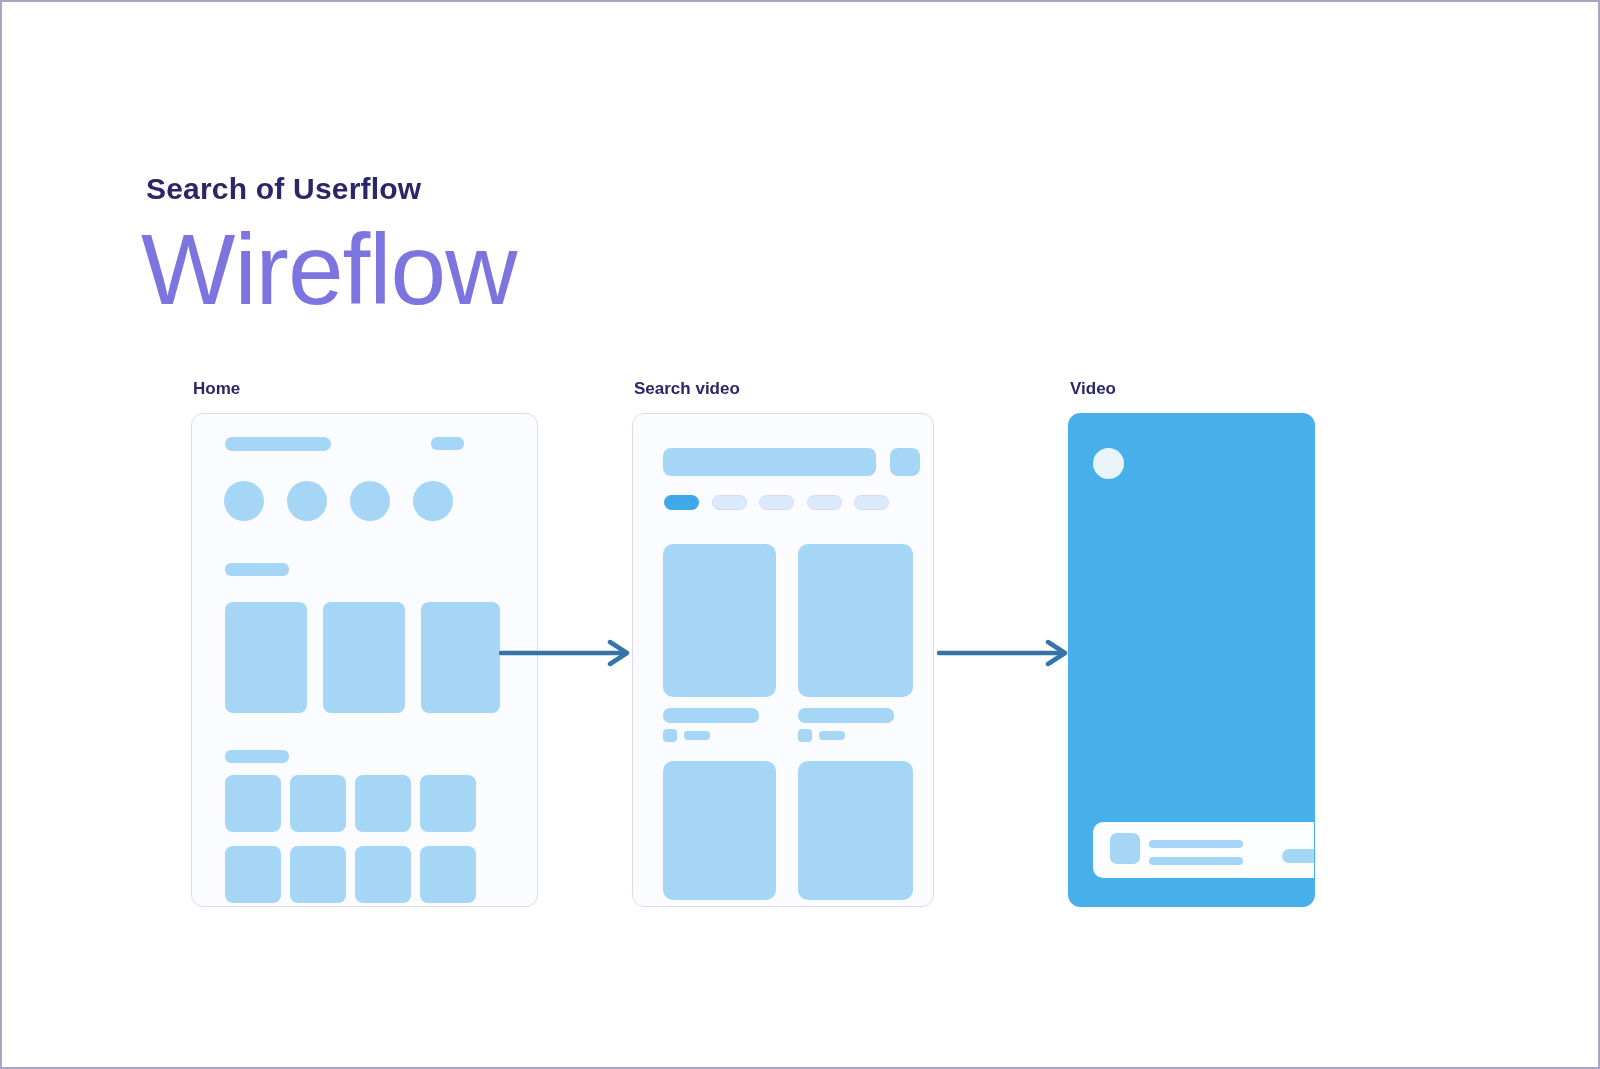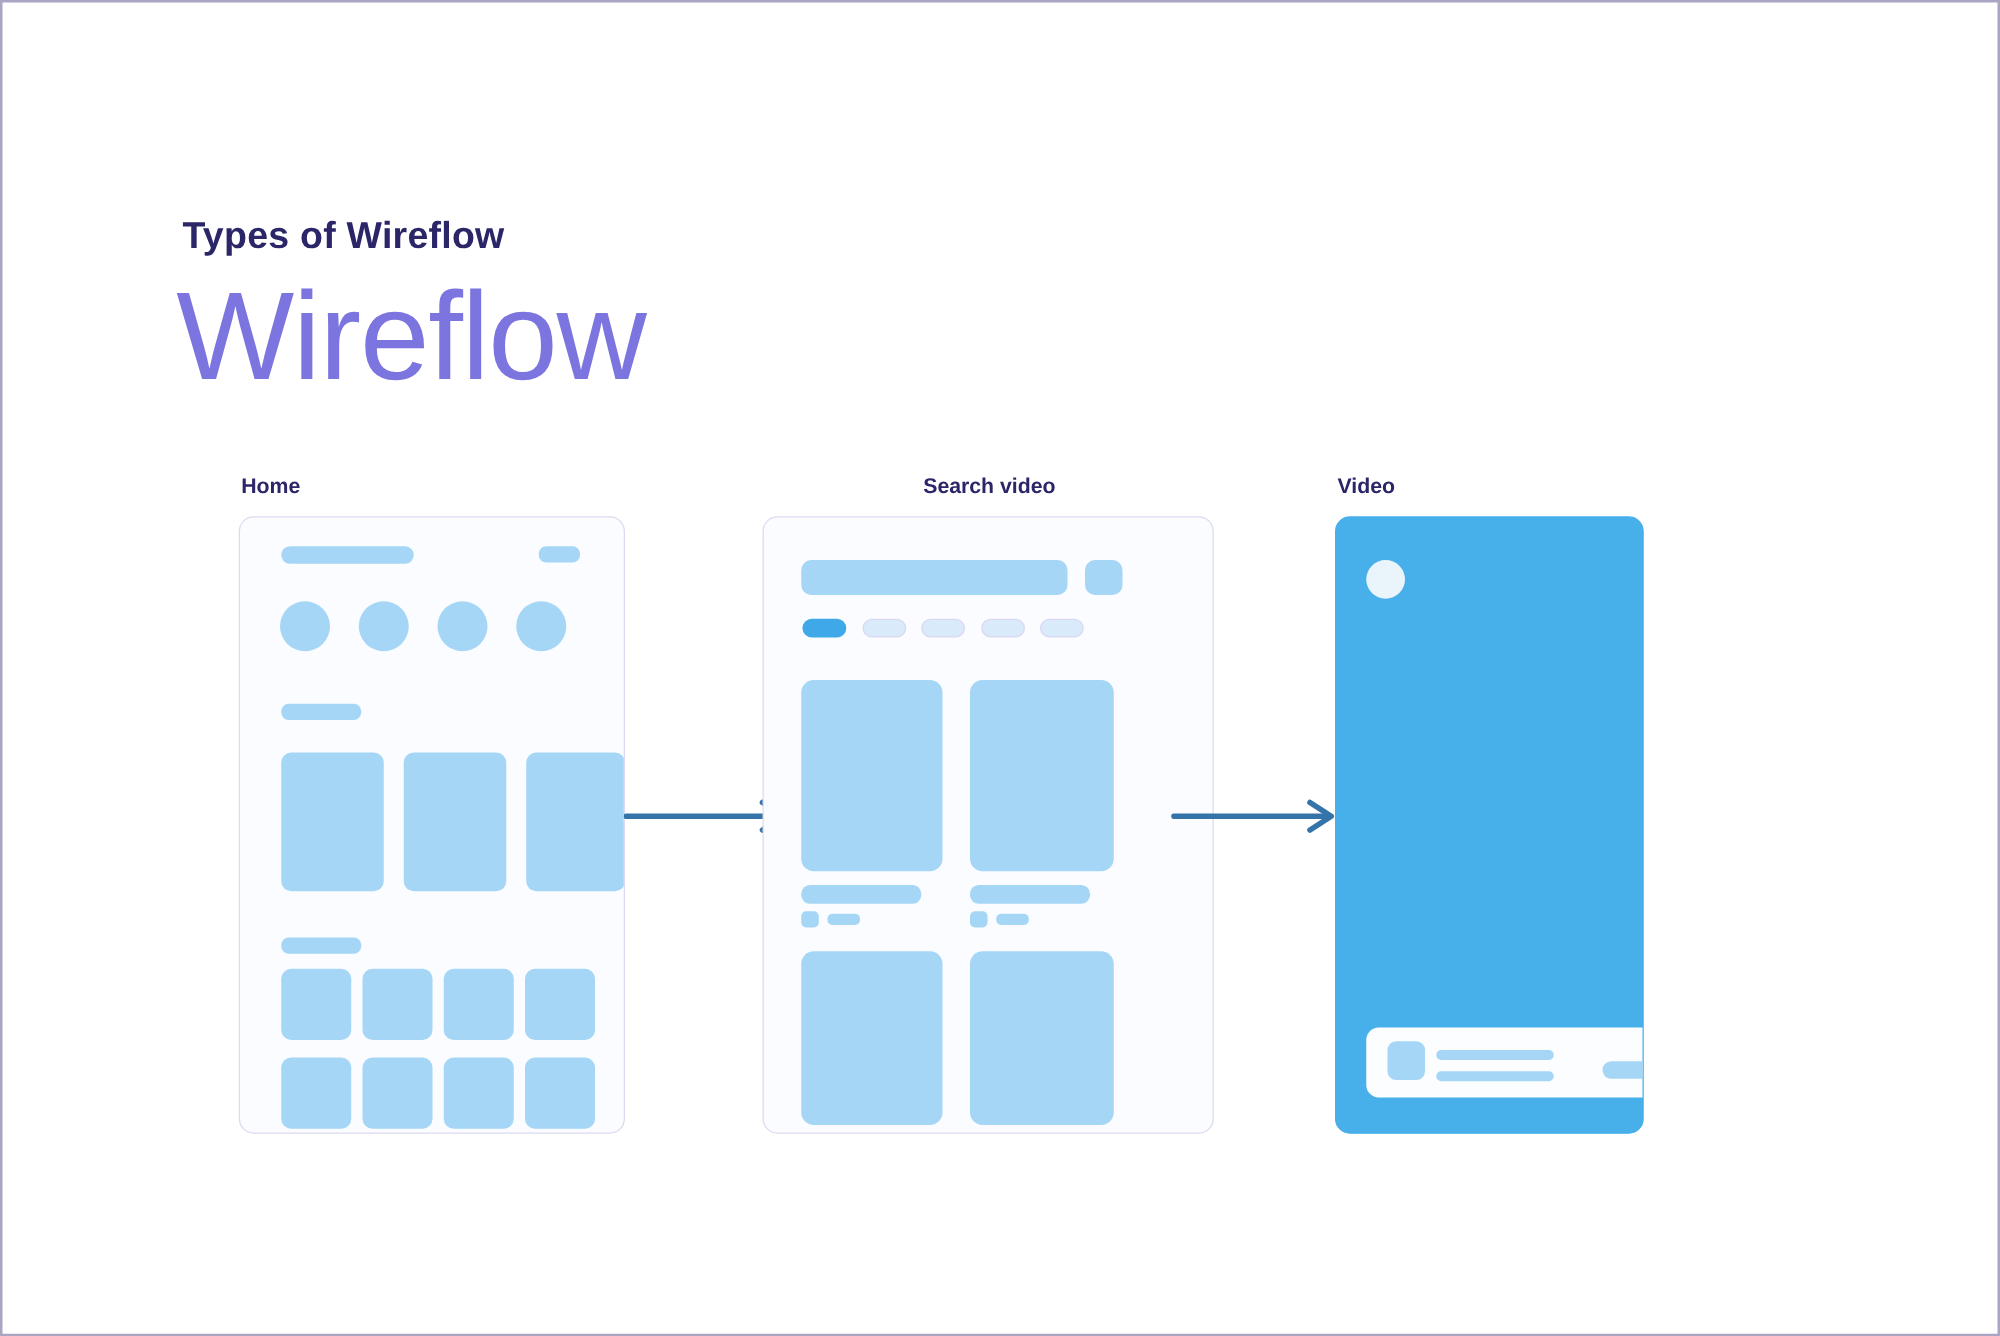--- a/index.html
+++ b/index.html
@@ -25,22 +25,22 @@
   }
   .eyebrow{
     position:absolute;left:144px;top:170px;font-size:30px;font-weight:600;
     color:var(--heading-dark);letter-spacing:0.2px;
   }
   .big-title{
     position:absolute;left:139px;top:217px;font-size:100px;font-weight:400;
     color:var(--heading-purple);line-height:1;letter-spacing:-1px;
   }
   .col{position:absolute;top:377px;}
-  .col1{left:189px;width:309px;}
-  .col2{left:608px;width:361px;text-align:center;}
+  .col1{left:189px;width:347px;}
+  .col2{left:630px;width:302px;}
   .col3{left:1066px;width:247px;}
   .frame-label{
     font-size:17px;font-weight:600;color:var(--heading-dark);
     margin:0 0 0 2px;line-height:20px;
   }
   .card{
     position:relative;margin-top:14px;width:100%;height:494px;
     background:var(--card-bg);border:1px solid var(--card-border);
     border-radius:12px;box-sizing:border-box;overflow:hidden;
   }
@@ -97,21 +97,21 @@
   .arrow{position:absolute;top:637px;width:131px;height:28px;}
   .arrow1{left:497px;}
   .arrow2{left:935px;}
   .arrow svg{display:block;}
 </style>
 </head>
 <body>
 
 <div class="canvas">
 
-  <div class="eyebrow">Types of Wireflow</div>
+  <div class="eyebrow">Search of Userflow</div>
   <div class="big-title">Wireflow</div>
 
   <div class="col col1">
     <div class="frame-label">Home</div>
     <div class="card">
       <div class="ph h-header"></div>
       <div class="ph h-action"></div>
       <div class="h-circles">
         <div class="h-circle"></div>
         <div class="h-circle"></div>

